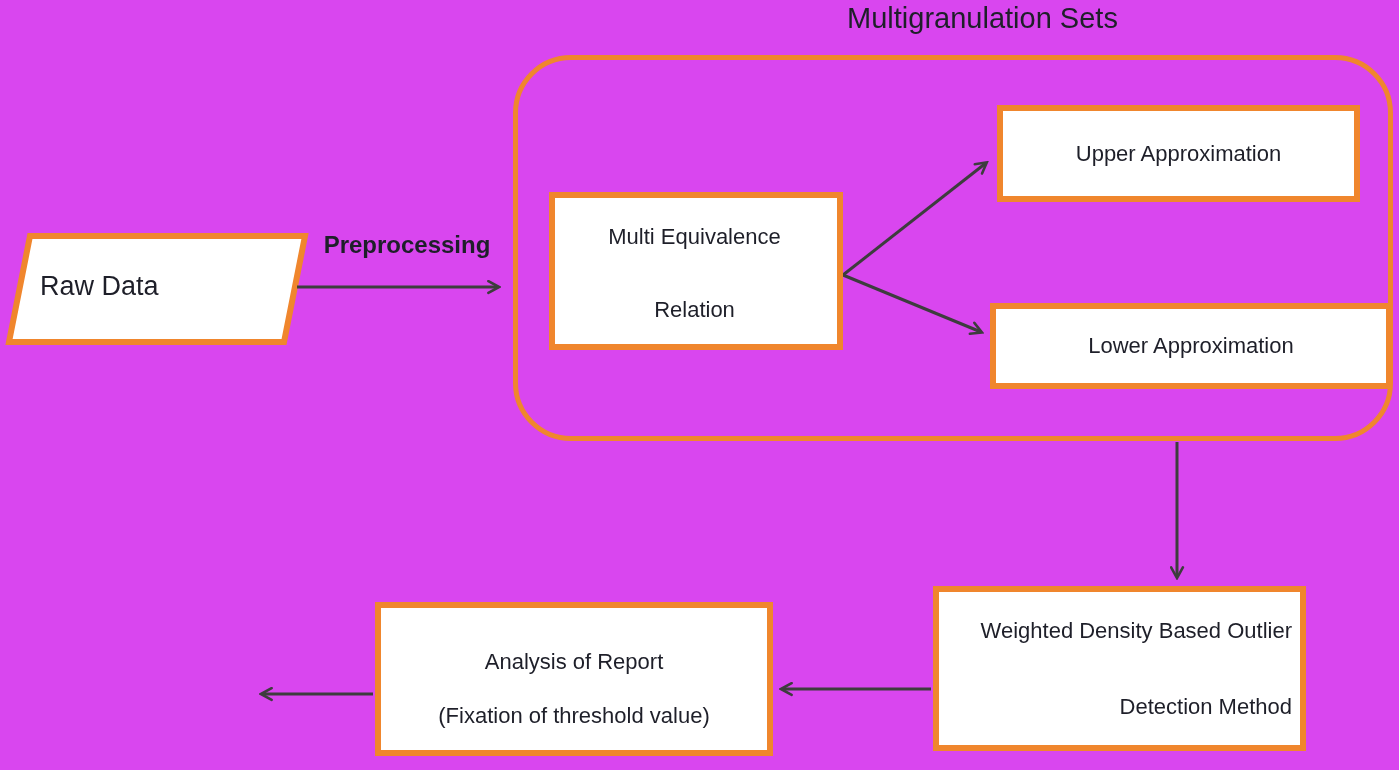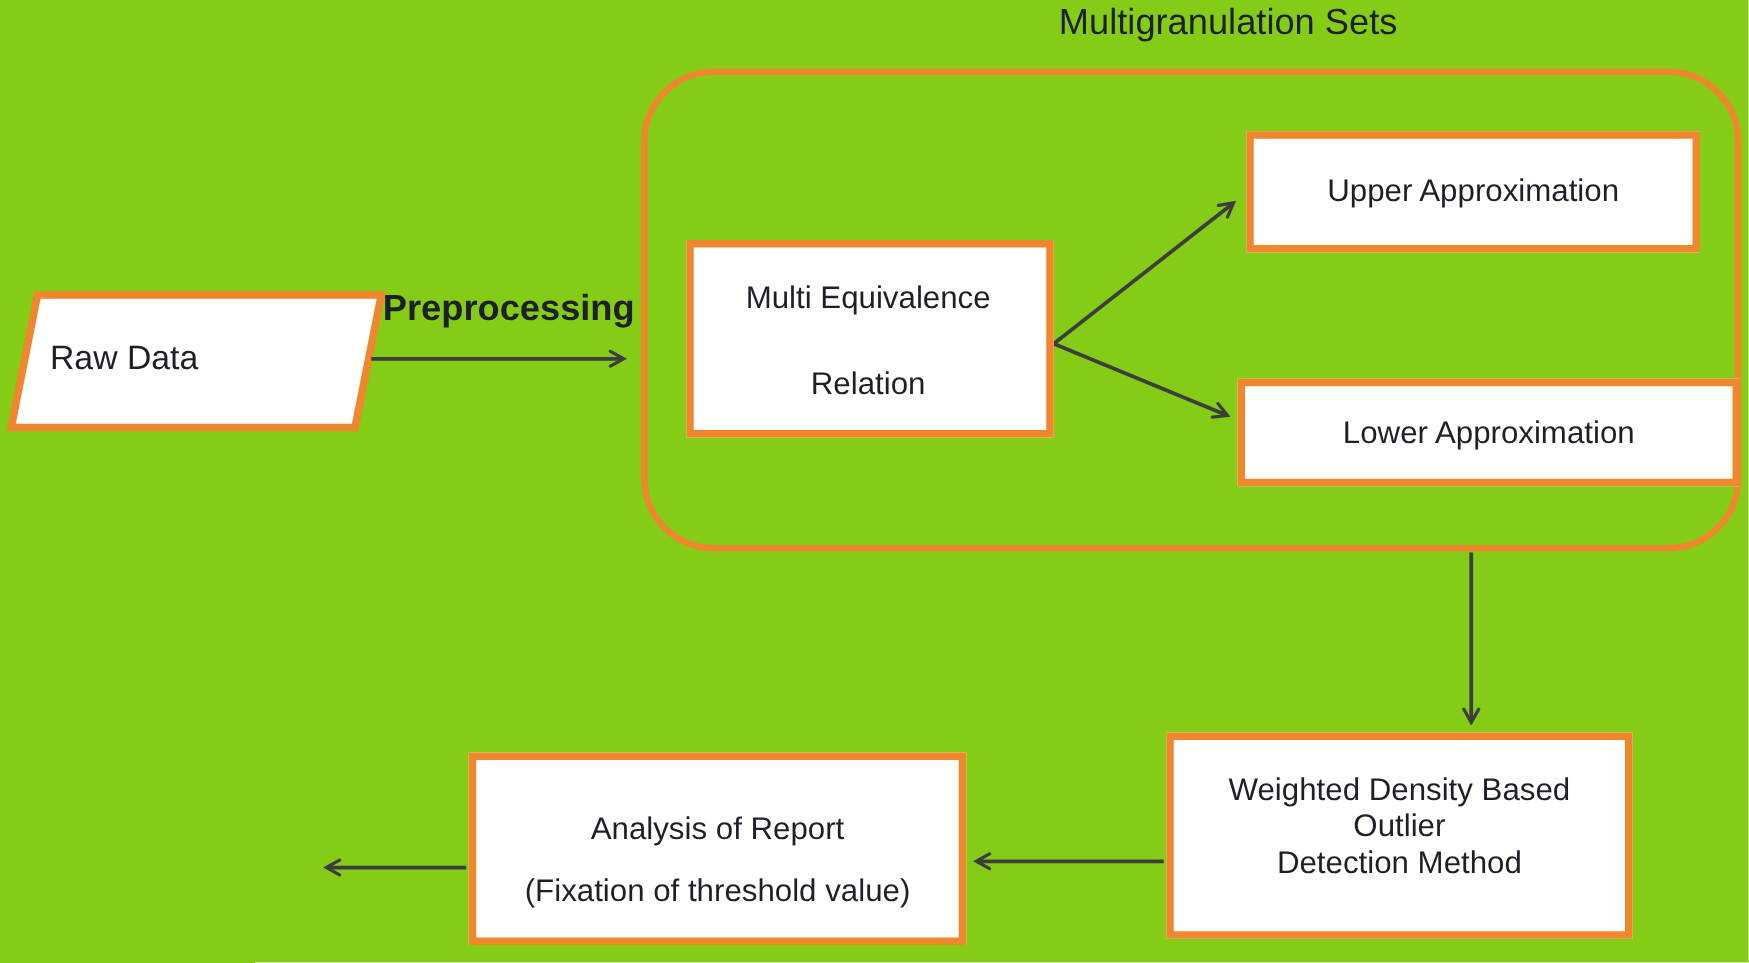--- a/index.html
+++ b/index.html
@@ -1,32 +1,32 @@
 <!DOCTYPE html>
 <html><head>
 <meta charset="utf-8">
 <style>
   html,body{margin:0;padding:0;background:#ffffff;}
   #canvas{
     position:relative;
     width:1399px;height:770px;
-    background:#84cc16;
+    background:#d946ef;
     font-family:"Liberation Sans","DejaVu Sans",sans-serif;
     color:#1e1f29;
     overflow:hidden;
   }
   .abs{position:absolute;}
   svg.connectors{position:absolute;left:0;top:0;width:1399px;height:770px;pointer-events:none;}
   .node{
     position:absolute;
     border:6px solid #F0862D;
     background:#ffffff;
     display:flex;flex-direction:column;align-items:center;justify-content:center;
     text-align:center;
-    font-size:25px;
+    font-size:22px;
     line-height:1.15;
     box-sizing:border-box;
   }
   .node.two-line{justify-content:space-between;}
   .container-group{
     position:absolute;
     border:5px solid #F0862D;
     border-radius:58px;
     background:transparent;
     box-sizing:border-box;
@@ -34,21 +34,21 @@
   .diagram-title{
     position:absolute;
     text-align:center;
     font-size:29px;
     font-weight:500;
     letter-spacing:0px;
   }
   .edge-label{
     position:absolute;
     font-weight:bold;
-    font-size:29px;
+    font-size:24px;
     text-align:center;
   }
   .ellipse{
     border-radius:50%;
   }
   .label-line{display:block;}
 </style>
 </head>
 <body>
 
@@ -91,21 +91,21 @@
 
   <div class="node" style="left:997px;top:105px;width:363px;height:97px;">
     <span>Upper Approximation</span>
   </div>
 
   <div class="node" style="left:990px;top:303px;width:402px;height:86px;">
     <span>Lower Approximation</span>
   </div>
 
 
-  <div class="node two-line" style="left:933px;top:586px;width:373px;height:165px;padding:26px 8px 42px 8px;">
+  <div class="node two-line" style="left:933px;top:586px;width:373px;height:165px;padding:26px 8px 26px 8px;align-items:flex-end;">
     <span class="label-line">Weighted Density Based Outlier</span>
     <span class="label-line">Detection Method</span>
   </div>
 
   <div class="node two-line" style="left:375px;top:602px;width:398px;height:154px;padding:41px 6px 22px 6px;">
     <span class="label-line">Analysis of Report</span>
     <span class="label-line">(Fixation of threshold value)</span>
   </div>
 
 

